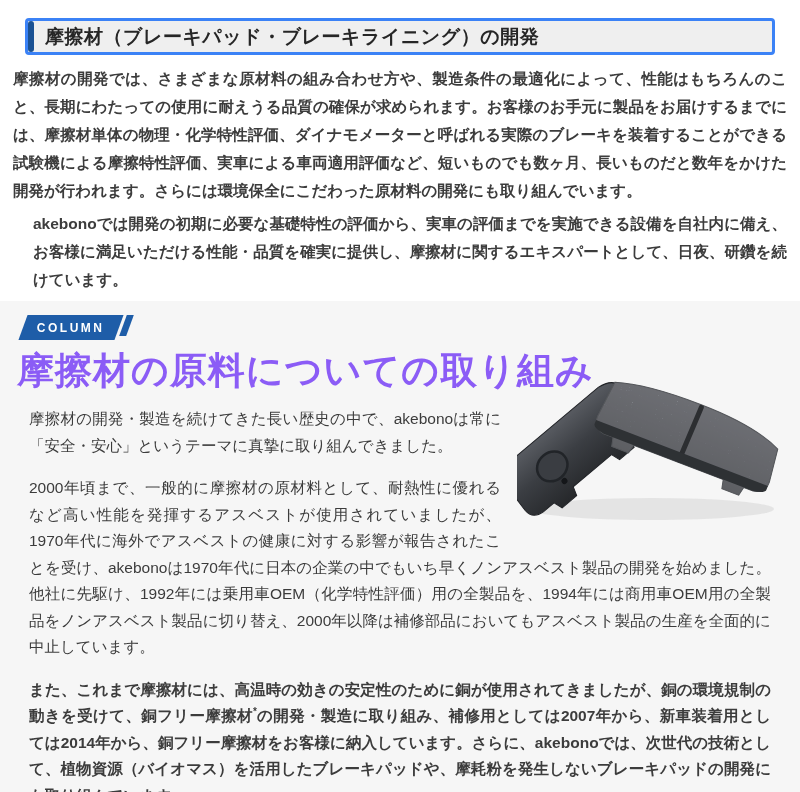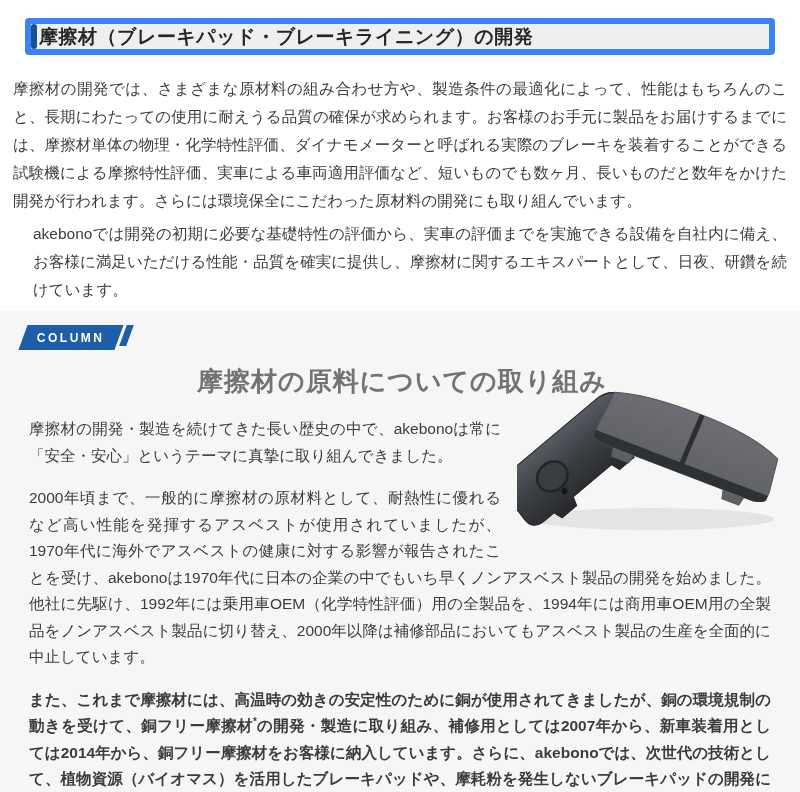--- a/index.html
+++ b/index.html
@@ -6,34 +6,34 @@
   body{
     width:800px;height:792px;background:#ffffff;
     font-family:"Liberation Sans","DejaVu Sans",sans-serif;
     color:#3c3c3c;overflow:hidden;
   }
   .page{width:800px;height:792px;position:relative;}
 
   
   .page-header{
     margin:18px 25px 0 25px;height:37px;box-sizing:border-box;
-    background:#efefef;border:6px solid #3b82f6;border-radius:4px;
-    position:relative;display:flex;align-items:center;padding-left:8px;
+    background:#efefef;border:3px solid #3b82f6;border-radius:4px;
+    position:relative;display:flex;align-items:center;padding-left:17px;
   }
   .accent-bar{
     position:absolute;left:0;top:0;bottom:0;width:6px;
     background:#1a5193;border-radius:3px;
   }
   .page-title{
     font-size:19px;font-weight:bold;color:#262626;margin:0;letter-spacing:.5px;
     white-space:nowrap;overflow:hidden;
   }
 
   
-  .intro{padding:20px 13px 0 13px;}
+  .intro{padding:10px 13px 0 13px;font-weight:bold;}
   .intro p{margin:0;font-size:15.5px;line-height:28px;text-align:justify;}
   .intro .p2{margin-top:5px;margin-left:20px;}
 
   
   .column-section{
     margin-top:7px;background:#f6f6f6;
     min-height:482px;box-sizing:border-box;
     padding:14px 13px 14px 13px;position:relative;
   }
   .badge-wrap{display:inline-block;position:relative;margin-left:10px;height:21px;}
@@ -43,22 +43,22 @@
   }
   .badge-main span{
     display:inline-block;transform:skewX(20deg);
     color:#ffffff;font-size:12px;font-weight:bold;letter-spacing:2.5px;
   }
   .badge-tip{
     position:absolute;top:0;bottom:0;right:-11px;width:7px;
     background:#1e5da8;transform:skewX(-20deg);
   }
   .column-heading{
-    margin:16px 0 0 4px;font-size:26px;line-height:38px;
-    font-weight:bold;color:#737373;letter-spacing:1px;text-align:center;
+    margin:16px 0 0 4px;font-size:37px;line-height:38px;
+    font-weight:bold;color:#8b5cf6;letter-spacing:1px;
   }
   .photo-float{
     float:right;width:270px;height:150px;
     margin:-14px 0 22px 16px;
   }
   .column-section p{
     margin:16px;font-size:15.5px;line-height:26.5px;text-align:justify;
   }
   .col-p1{margin-top:22px;}
   .col-p2{margin-top:20px;}

